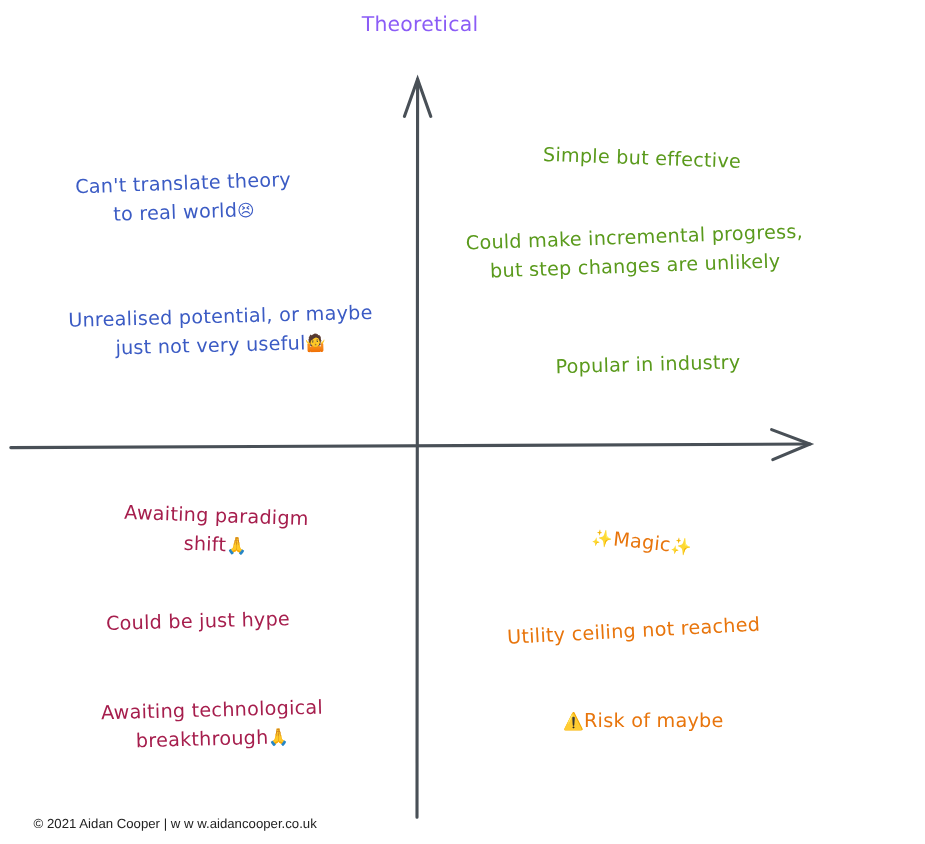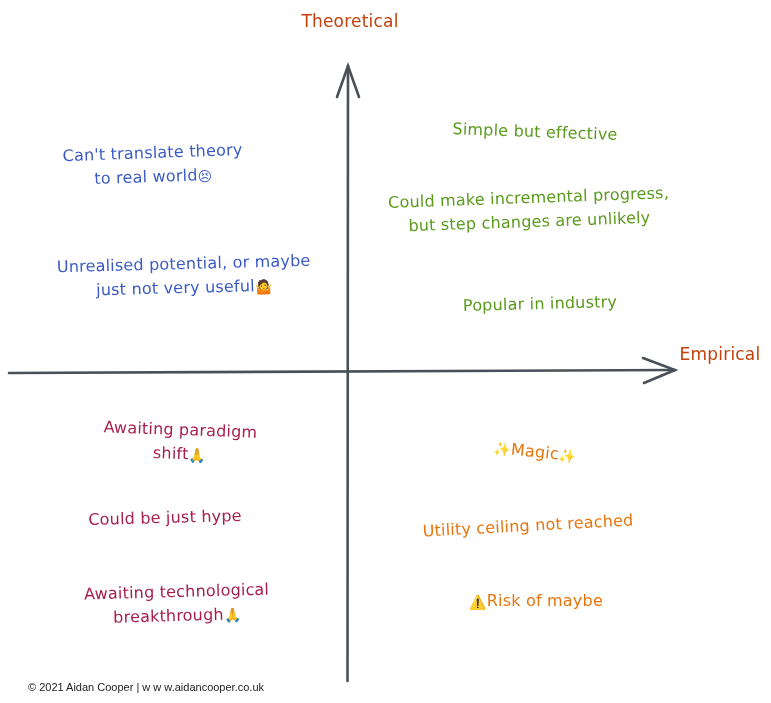--- a/index.html
+++ b/index.html
@@ -2,21 +2,21 @@
 <html><head>
   <meta charset="utf-8">
   <style>
     html, body { margin: 0; padding: 0; background: #ffffff; }
     body { width: 771px; height: 703px; position: relative; overflow: hidden;
            font-family: "DejaVu Sans", sans-serif; }
     #canvas { position: absolute; left: 0; top: 0; width: 771px; height: 703px; }
     .lbl { position: absolute; text-align: center; white-space: nowrap;
            font-family: "DejaVu Sans", sans-serif; font-size: 16px; line-height: 24px;
            letter-spacing: 0.2px; }
-    .axis-lbl { color: #c2410c; font-size: 17px; line-height: 23px; }
+    .axis-lbl { color: #8b5cf6; font-size: 17px; line-height: 23px; }
     .blue { color: #3b5bc4; }
     .green { color: #5a9a1c; }
     .mag { color: #a61e4d; }
     .orange { color: #e8750c; }
     .emoji { font-size: 14px; display: inline-block; vertical-align: middle; }
     .footer { position: absolute; left: 8px; top: 681px; font-family: "Liberation Sans", sans-serif;
               font-size: 11px; color: #222; white-space: nowrap; margin-left: 20px; }
   </style>
 </head>
 <body>
@@ -27,21 +27,20 @@
     <path d="M337 97 L348 66 L359 97"></path>
     <path d="M9 373 Q340 372.5 675 370"></path>
     <path d="M643 358 L675 370 L644 383"></path>
   </g>
 </svg>
 
 <div class="lbl axis-lbl" style="left:270px; top:10px; width:160px;">
   <div>Theoretical</div>
 </div>
 <div class="lbl axis-lbl" style="left:672px; top:343px; width:96px;">
-  <div>Empirical</div>
 </div>
 
 <div class="lbl blue" style="left:28px; top:141px; width:250px; transform:rotate(-2deg);">
   <div>Can't translate theory</div>
   <div><span>to real world</span><span class="emoji">😣</span></div>
 </div>
 <div class="lbl blue" style="left:26px; top:252px; width:316px; transform:rotate(-1.5deg);">
   <div>Unrealised potential, or maybe</div>
   <div><span>just not very useful</span><span class="emoji">🤷</span></div>
 </div>

